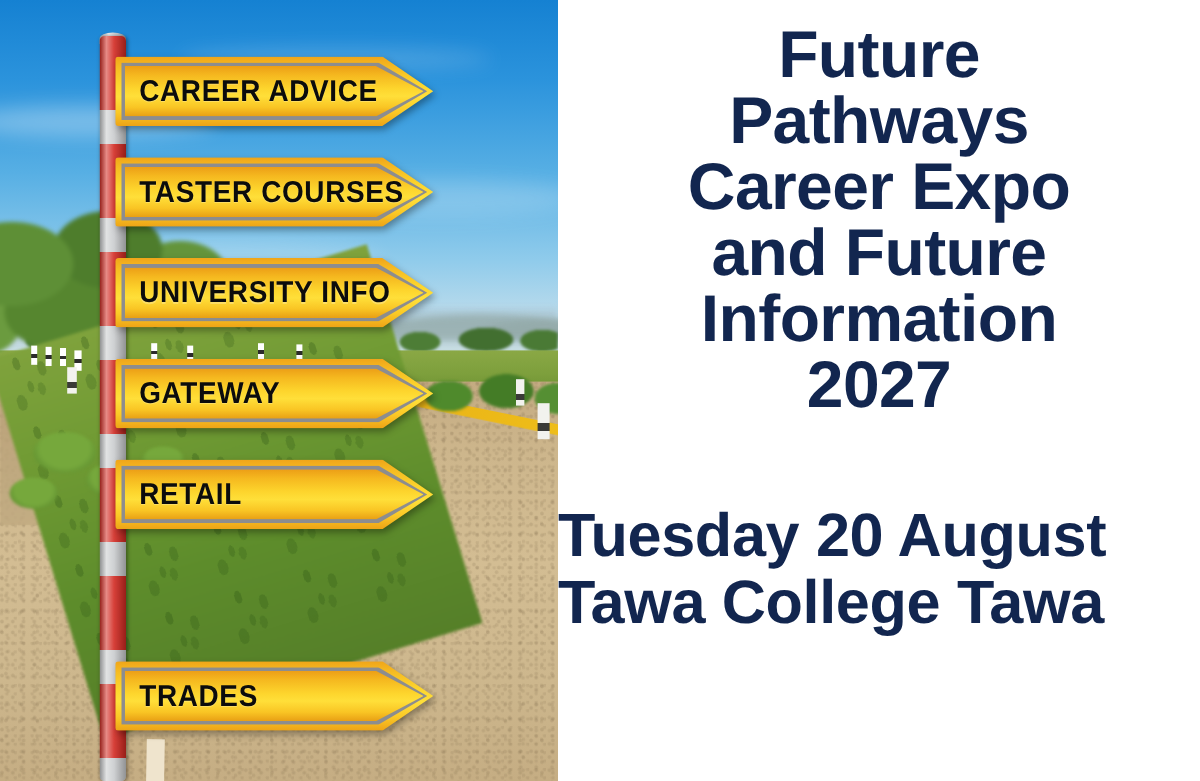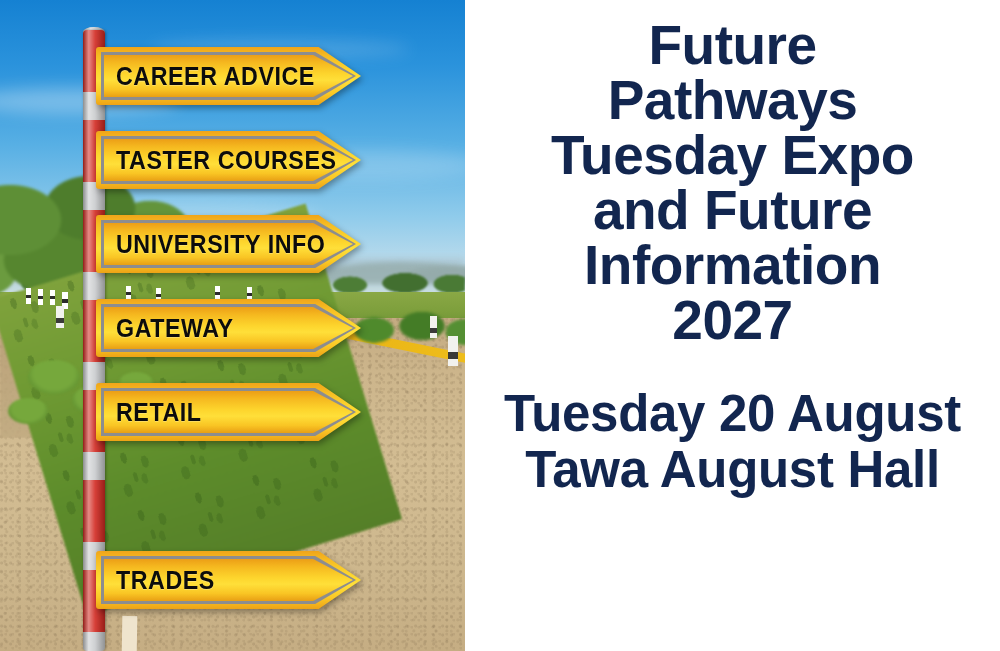--- a/index.html
+++ b/index.html
@@ -338,38 +338,38 @@
 
   
   .panel {
     position: absolute;
     left: 465px; top: 0;
     width: 535px; height: 651px;
     background: #ffffff;
     display: flex;
     flex-direction: column;
     align-items: center;
+    gap: 32px;
   }
   .title-block {
     margin-top: 18px;
     text-align: center;
     width: 100%;
   }
   .title-line {
     color: #12264f;
     font-family: "Liberation Sans Narrow", "Liberation Sans", sans-serif;
     font-weight: 700;
     font-size: 55px;
     line-height: 55px;
     letter-spacing: -0.5px;
     white-space: nowrap;
   }
   .details-block {
     margin-top: 38px;
-    text-align: center;
     width: 100%;
   }
   .detail-line {
     color: #12264f;
     font-family: "Liberation Sans Narrow", "Liberation Sans", sans-serif;
     font-weight: 700;
     font-size: 51px;
     line-height: 56px;
     letter-spacing: -0.3px;
     white-space: nowrap;
@@ -476,25 +476,25 @@
         <div class="sign-inner2"></div>
         <div class="sign-label">TRADES</div>
       </div>
     </div>
   </div>
 
   <div class="panel">
     <div class="title-block">
       <div class="title-line">Future</div>
       <div class="title-line">Pathways</div>
-      <div class="title-line">Tuesday Expo</div>
+      <div class="title-line">Career Expo</div>
       <div class="title-line">and Future</div>
       <div class="title-line">Information</div>
       <div class="title-line">2027</div>
     </div>
 
     <div class="details-block">
       <div class="detail-line">Tuesday 20 August</div>
-      <div class="detail-line">Tawa August Hall</div>
+      <div class="detail-line">Tawa College Tawa</div>
     </div>
   </div>
 
 </div>
 
 </body></html>

